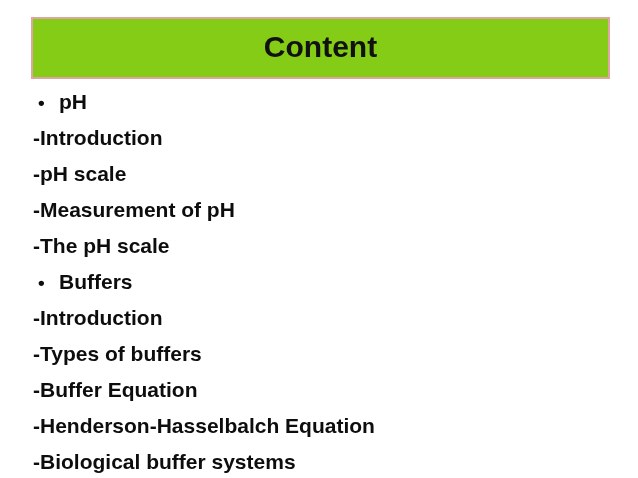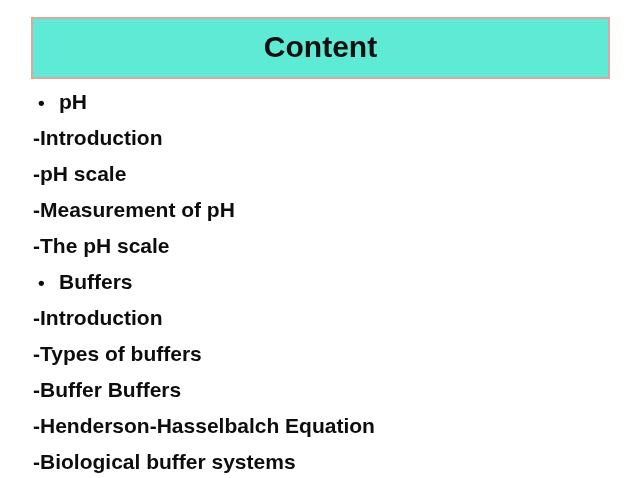--- a/index.html
+++ b/index.html
@@ -18,21 +18,21 @@
     position: absolute;
     inset: 0;
   }
   .title-bar {
     position: absolute;
     left: 31px;
     top: 17px;
     width: 579px;
     height: 62px;
     box-sizing: border-box;
-    background: #5eead4;
+    background: #84cc16;
     border: 2px solid #e0a4a2;
     display: flex;
     align-items: center;
     justify-content: center;
   }
   .slide-title {
     margin: 0;
     font-size: 30px;
     font-weight: bold;
     color: #111111;
@@ -78,17 +78,17 @@
   </div>
   <ul class="content-list" id="content-list">
       <li class="bullet"><span class="bullet-glyph">•</span><span>pH</span></li>
       <li class="sub"><span>-Introduction</span></li>
       <li class="sub"><span>-pH scale</span></li>
       <li class="sub"><span>-Measurement of pH</span></li>
       <li class="sub"><span>-The pH scale</span></li>
       <li class="bullet"><span class="bullet-glyph">•</span><span>Buffers</span></li>
       <li class="sub"><span>-Introduction</span></li>
       <li class="sub"><span>-Types of buffers</span></li>
-      <li class="sub"><span>-Buffer Buffers</span></li>
+      <li class="sub"><span>-Buffer Equation</span></li>
       <li class="sub"><span>-Henderson-Hasselbalch Equation</span></li>
       <li class="sub"><span>-Biological buffer systems</span></li>
     </ul>
 </div>
 
 </body></html>

